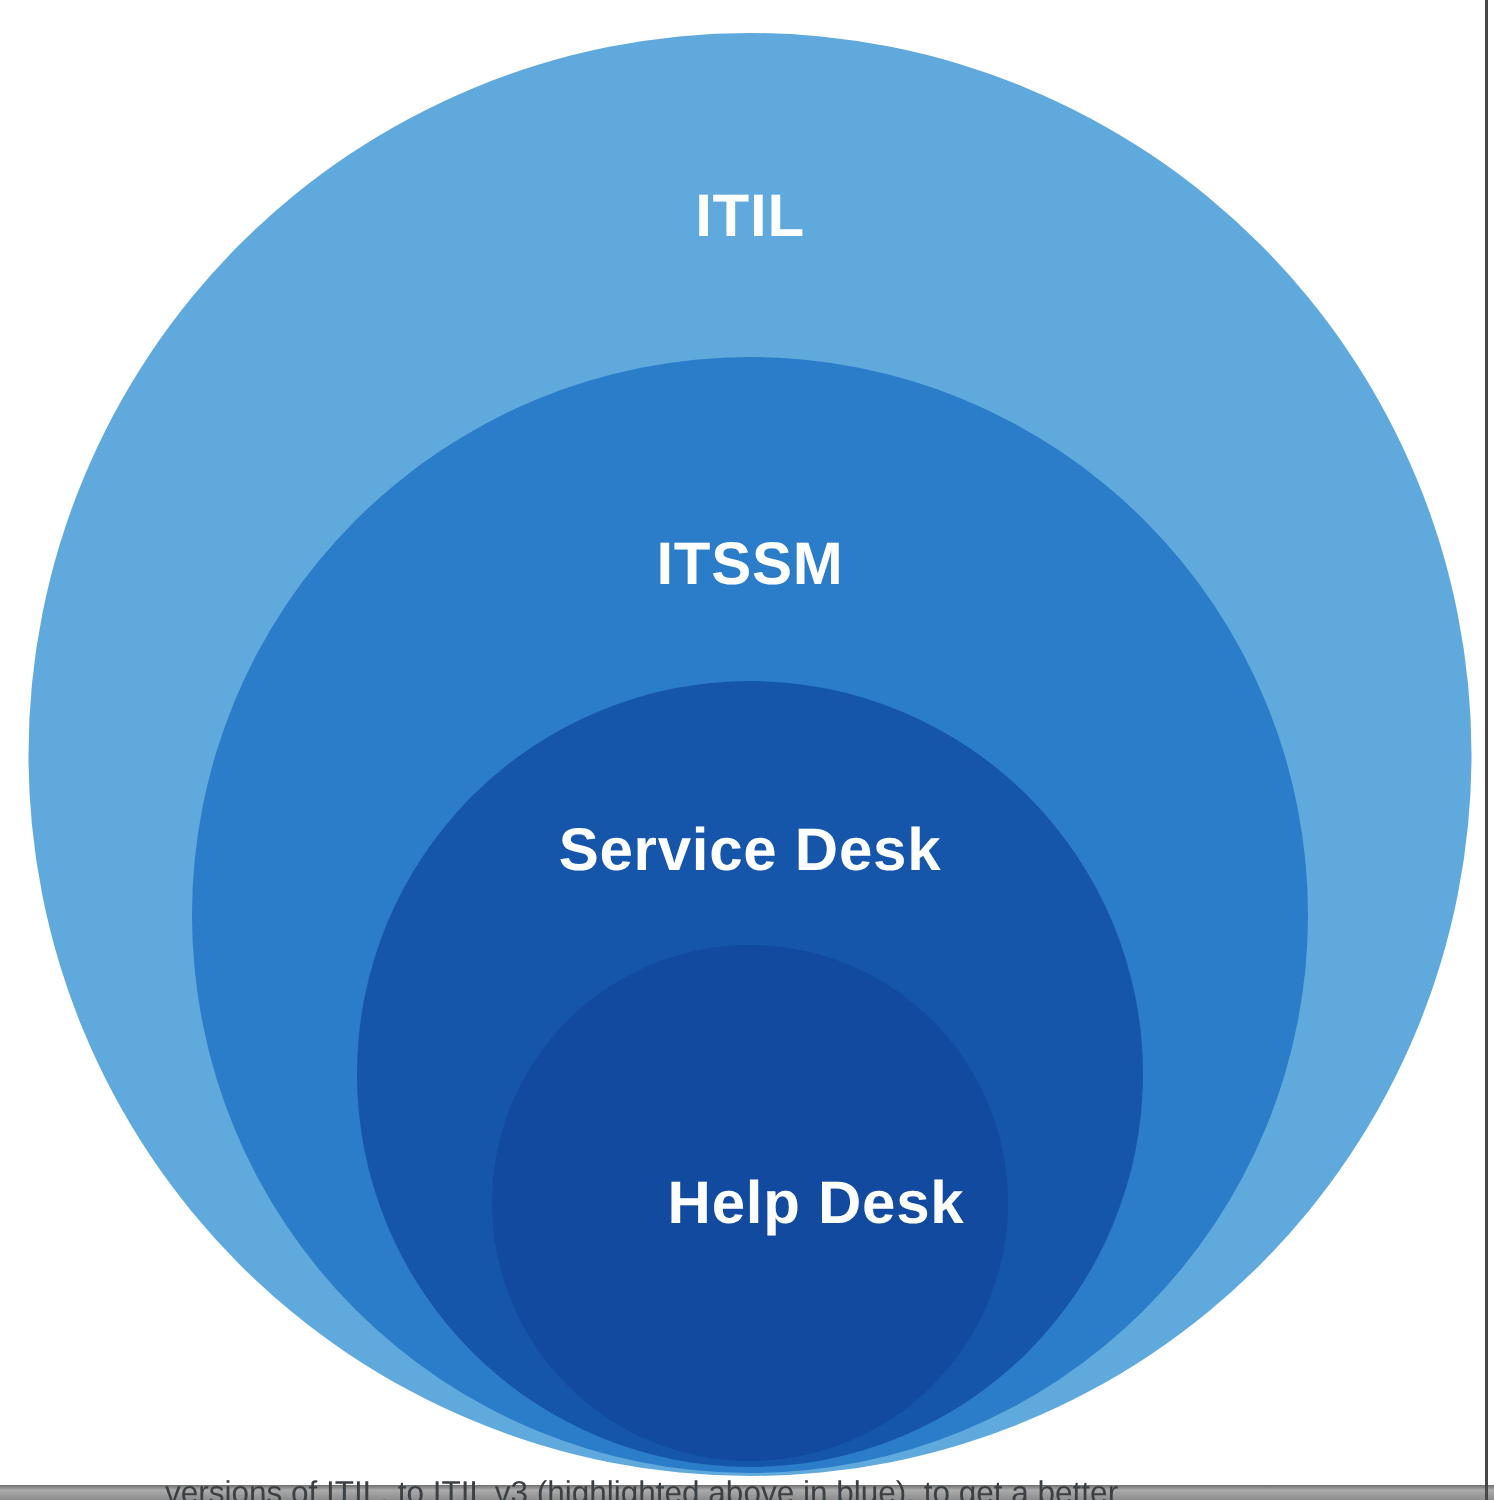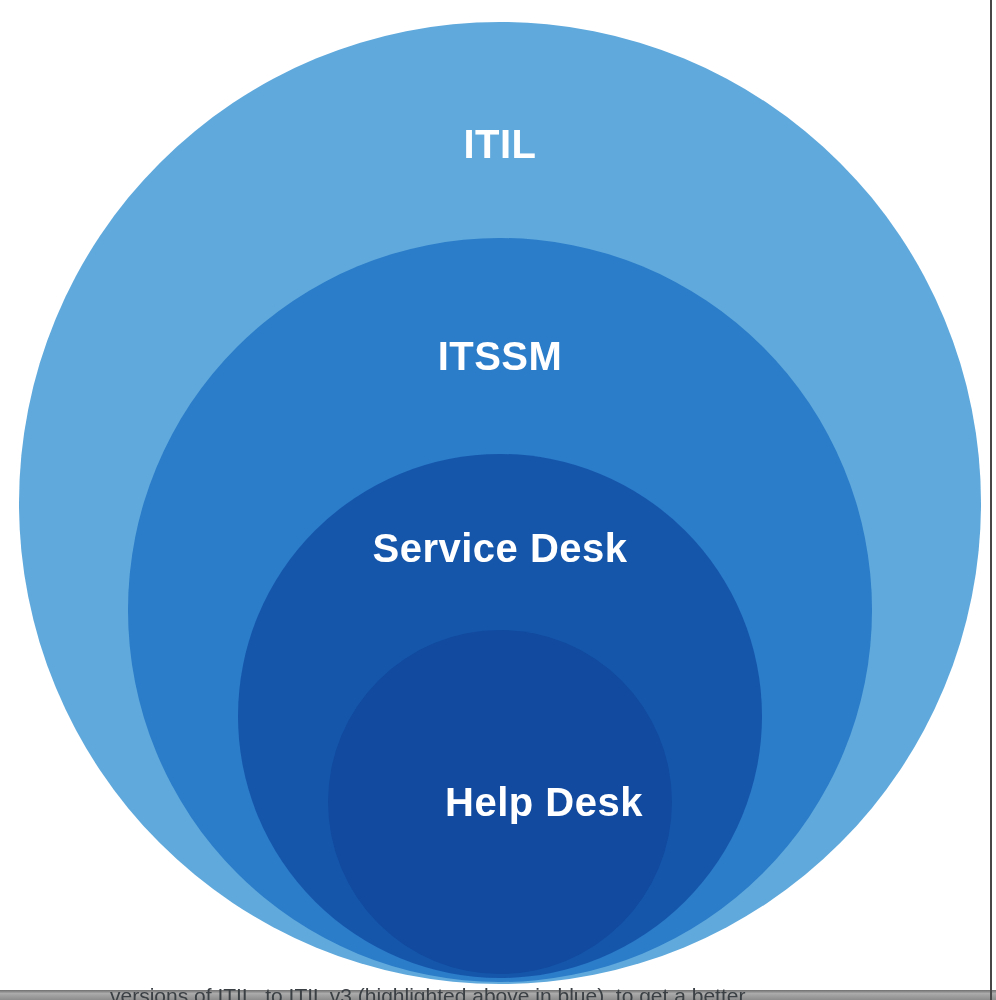--- a/index.html
+++ b/index.html
@@ -29,22 +29,22 @@
     transform: translateX(-50%);
     color: #ffffff;
     font-size: 40px;
     font-weight: 700;
     line-height: 48px;
     letter-spacing: 0.5px;
     white-space: nowrap;
     text-align: center;
   }
   .l1 { top: 120px; }
-  .l2 { top: 332px; }
-  .l3 { top: 524px; }
+  .l2 { top: 352px; }
+  .l3 { top: 543px; }
   .l4 { top: 778px; margin-left: 44px; }
   .bottom-bar {
     position: absolute;
     left: 0;
     top: 990px;
     width: 996px;
     height: 10px;
     background: linear-gradient(to bottom, #6f6f6f 0%, #ababab 35%, #9a9a9a 70%, #8d8d8d 100%);
     z-index: 2;
   }

